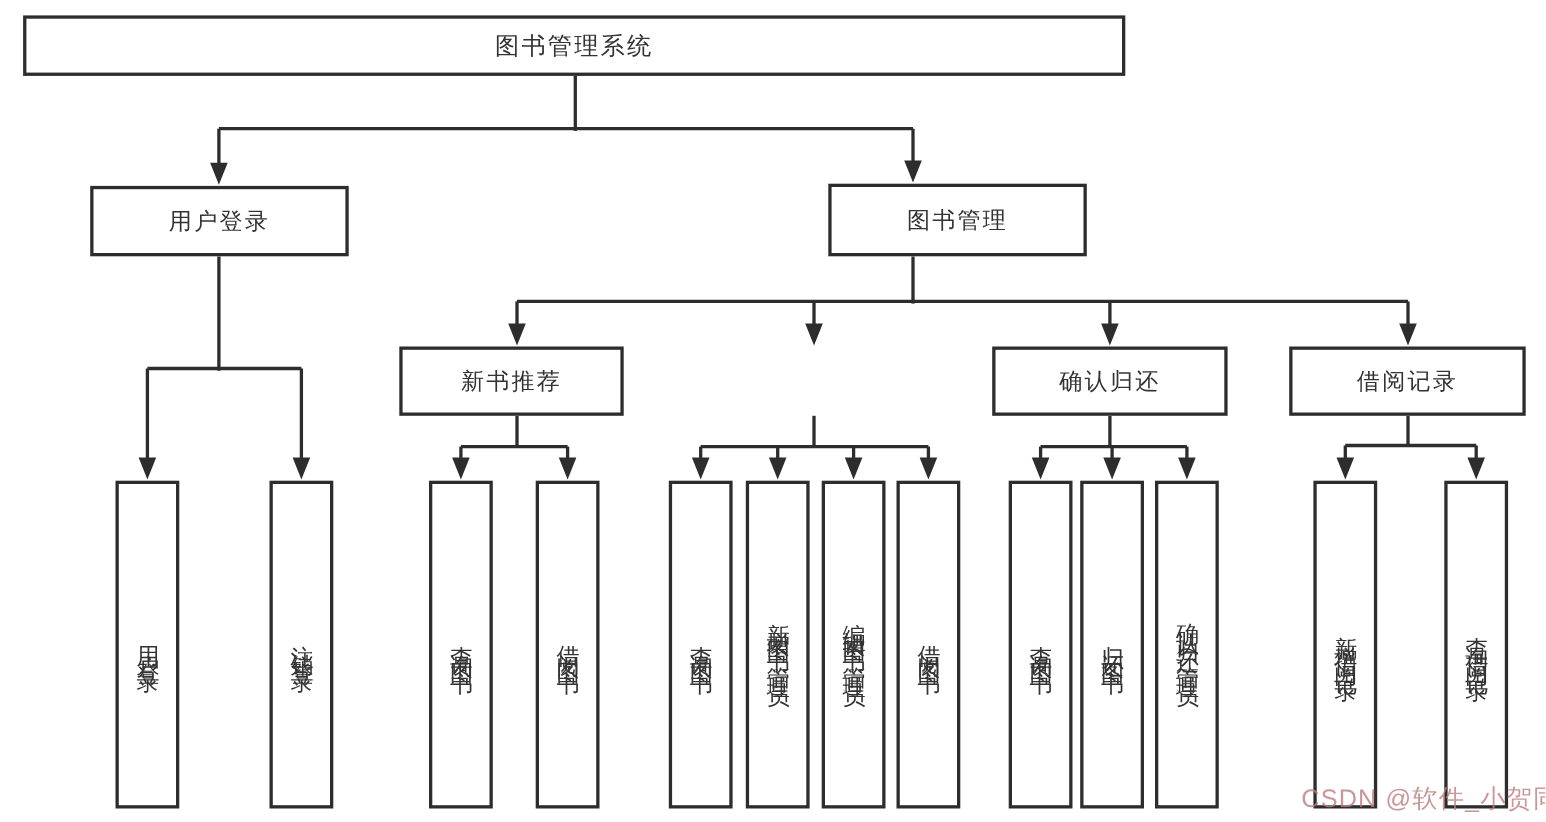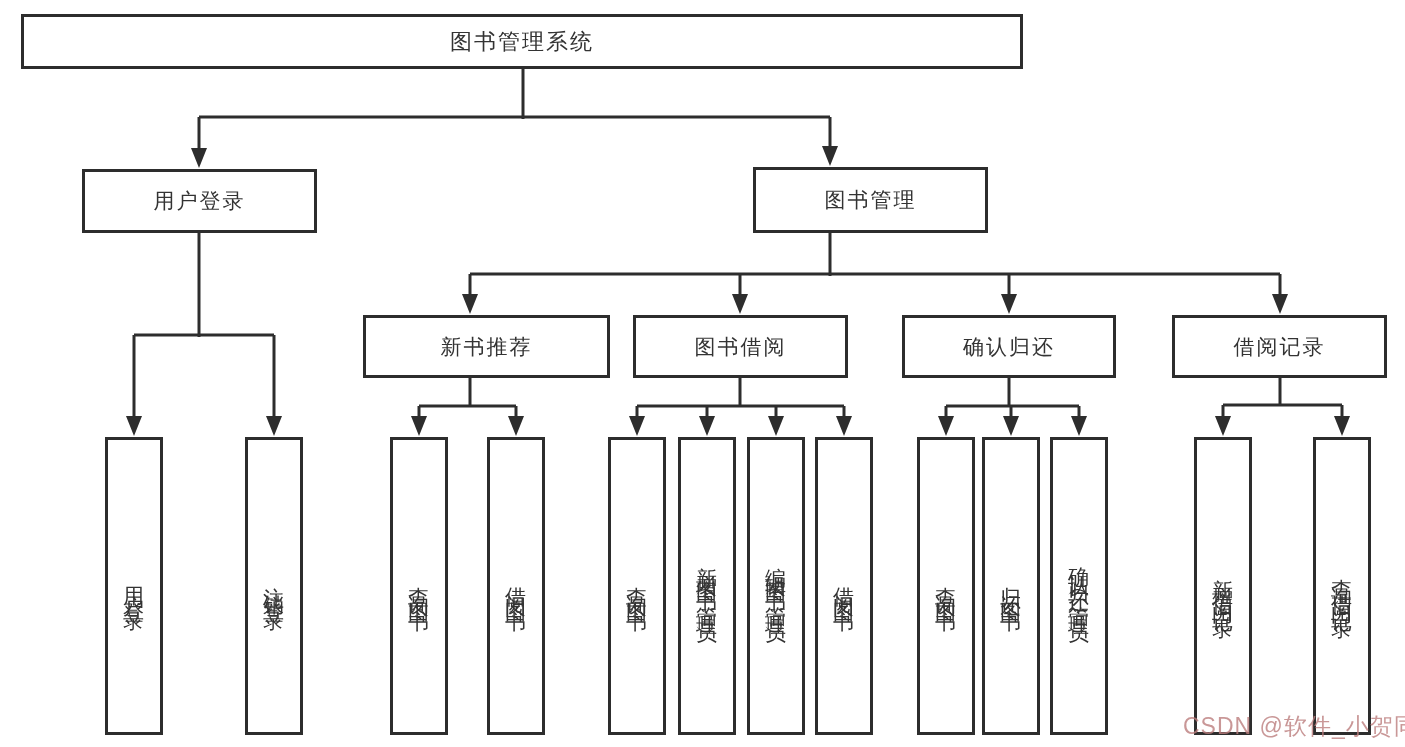--- a/index.html
+++ b/index.html
@@ -111,25 +111,22 @@
     <span class="hlabel">图书管理系统</span>
   </div>
 
   <div class="node" style="left:82px;top:169px;width:235px;height:64px;">
     <span class="hlabel">用户登录</span>
   </div>
   <div class="node" style="left:712px;top:167px;width:235px;height:66px;margin-left:41px;">
     <span class="hlabel">图书管理</span>
   </div>
 
-  <div class="node" style="left:363px;top:315px;width:247px;height:63px;">
+  <div class="node" style="left:363px;top:315px;width:204px;height:63px;">
     <span class="hlabel">新书推荐</span>
-  </div>
-  <div class="node" style="left:633px;top:315px;width:215px;height:63px;">
-    <span class="hlabel">图书借阅</span>
   </div>
   <div class="node" style="left:902px;top:315px;width:214px;height:63px;">
     <span class="hlabel">确认归还</span>
   </div>
   <div class="node" style="left:1172px;top:315px;width:215px;height:63px;">
     <span class="hlabel">借阅记录</span>
   </div>
 
   <div class="node" style="left:105px;top:437px;width:58px;height:298px;">
     <span class="vlabel">用户登录</span>

